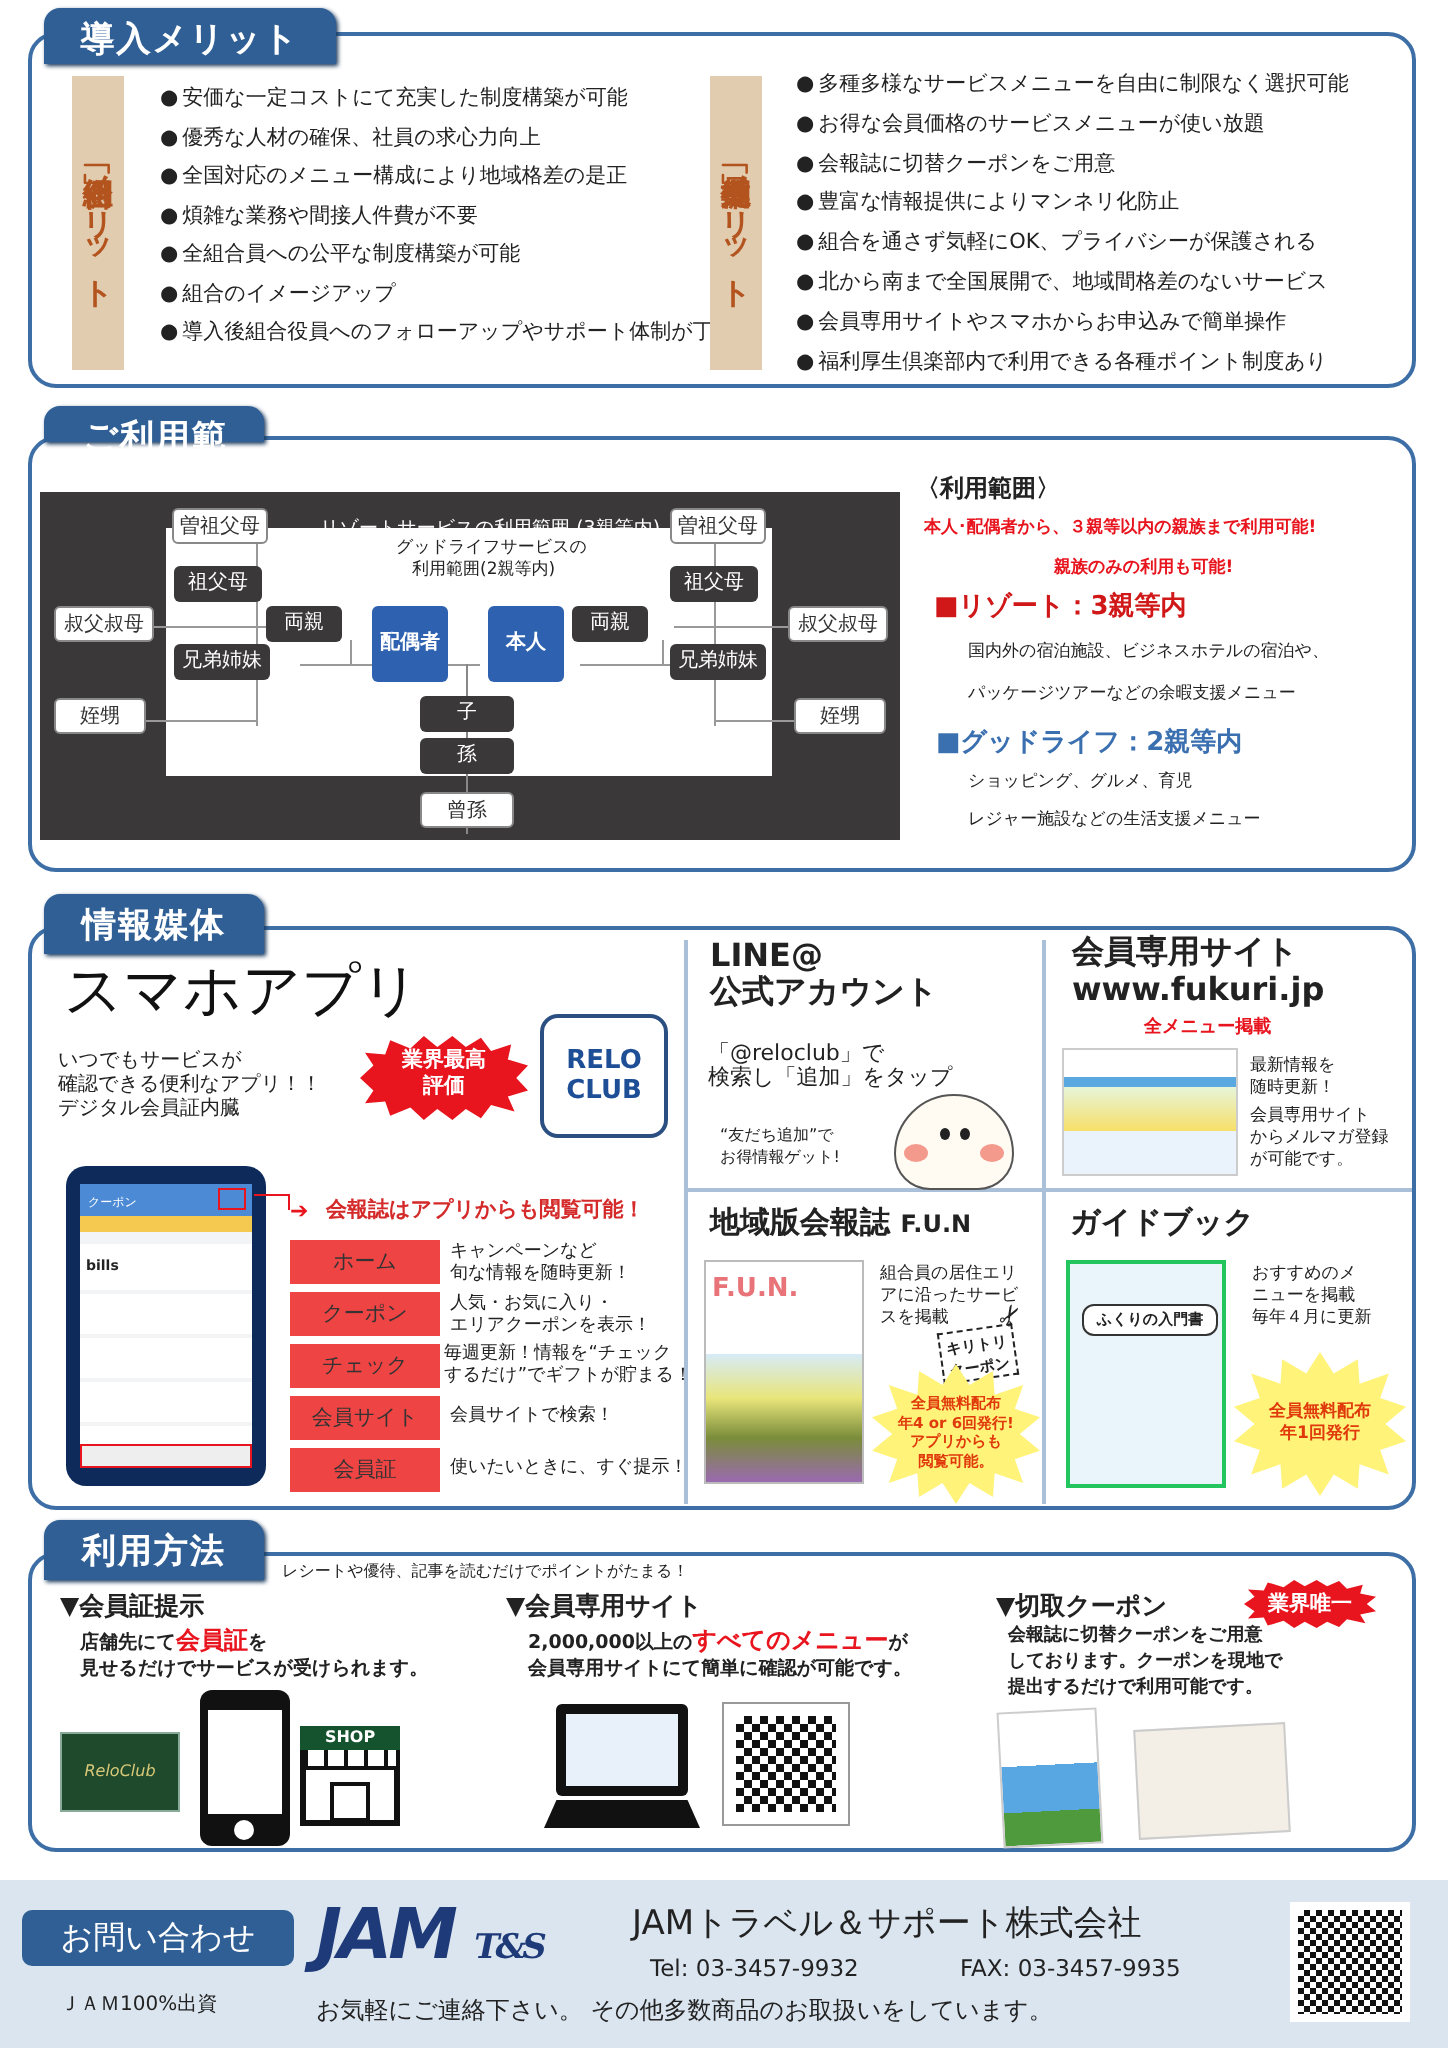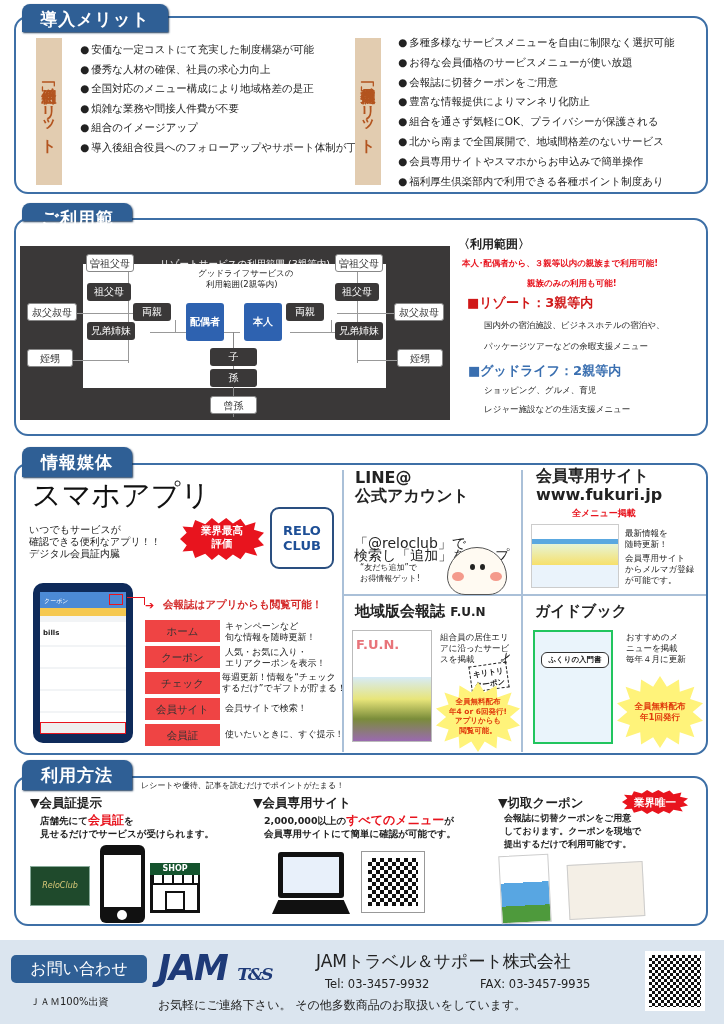--- a/index.html
+++ b/index.html
@@ -33,20 +33,21 @@
 
 <div class="sec" style="left:14px;top:16px;width:694px;height:178px"></div>
 <div class="tab" style="left:22px;top:4px;width:146px;height:28px;text-align:center">導入メリット</div>
 
 <div class="vlabel" style="left:36px;top:38px;height:147px">「組合側」メリット</div>
 <ul class="blist" style="left:80px;top:40px">
   <li>安価な一定コストにて充実した制度構築が可能</li>
   <li>優秀な人材の確保、社員の求心力向上</li>
   <li>全国対応のメニュー構成により地域格差の是正</li>
   <li>煩雑な業務や間接人件費が不要</li>
+  <li>全組合員への公平な制度構築が可能</li>
   <li>組合のイメージアップ</li>
   <li>導入後組合役員へのフォローアップやサポート体制が丁寧</li>
 </ul>
 
 <div class="vlabel" style="left:355px;top:38px;height:147px">「従業員側」メリット</div>
 <ul class="blist" style="left:398px;top:33px;line-height:19.8px">
   <li>多種多様なサービスメニューを自由に制限なく選択可能</li>
   <li>お得な会員価格のサービスメニューが使い放題</li>
   <li>会報誌に切替クーポンをご用意</li>
   <li>豊富な情報提供によりマンネリ化防止</li>
@@ -166,21 +167,21 @@
   </div>
 <div class="btnbox" style="left:145px;top:724px">会員証</div>
 <div class="btndesc" style="left:225px;top:729px">
     <div>使いたいときに、すぐ提示！</div>
   </div>
 
 <div style="position:absolute;left:355px;top:469px;font-size:16px;font-weight:bold;line-height:18px">
   <div>LINE@</div>
   <div>公式アカウント</div>
 </div>
-<div style="position:absolute;left:354px;top:537px;font-size:14px;line-height:12px">
+<div style="position:absolute;left:354px;top:521px;font-size:11px;line-height:12px">
   <div>「@reloclub」で</div>
   <div>検索し「追加」をタップ</div>
 </div>
 <div style="position:absolute;left:360px;top:562px;font-size:8px;line-height:11px">
   <div>“友だち追加”で</div>
   <div>お得情報ゲット!</div>
 </div>
 <div style="position:absolute;left:447px;top:547px;width:60px;height:48px;background:#fffaf2;border:1.5px solid #555;border-radius:30px 30px 18px 18px">
   <div style="position:absolute;left:4px;top:24px;width:12px;height:9px;background:#f49a8c;border-radius:50%"></div>
   <div style="position:absolute;right:4px;top:24px;width:12px;height:9px;background:#f49a8c;border-radius:50%"></div>

